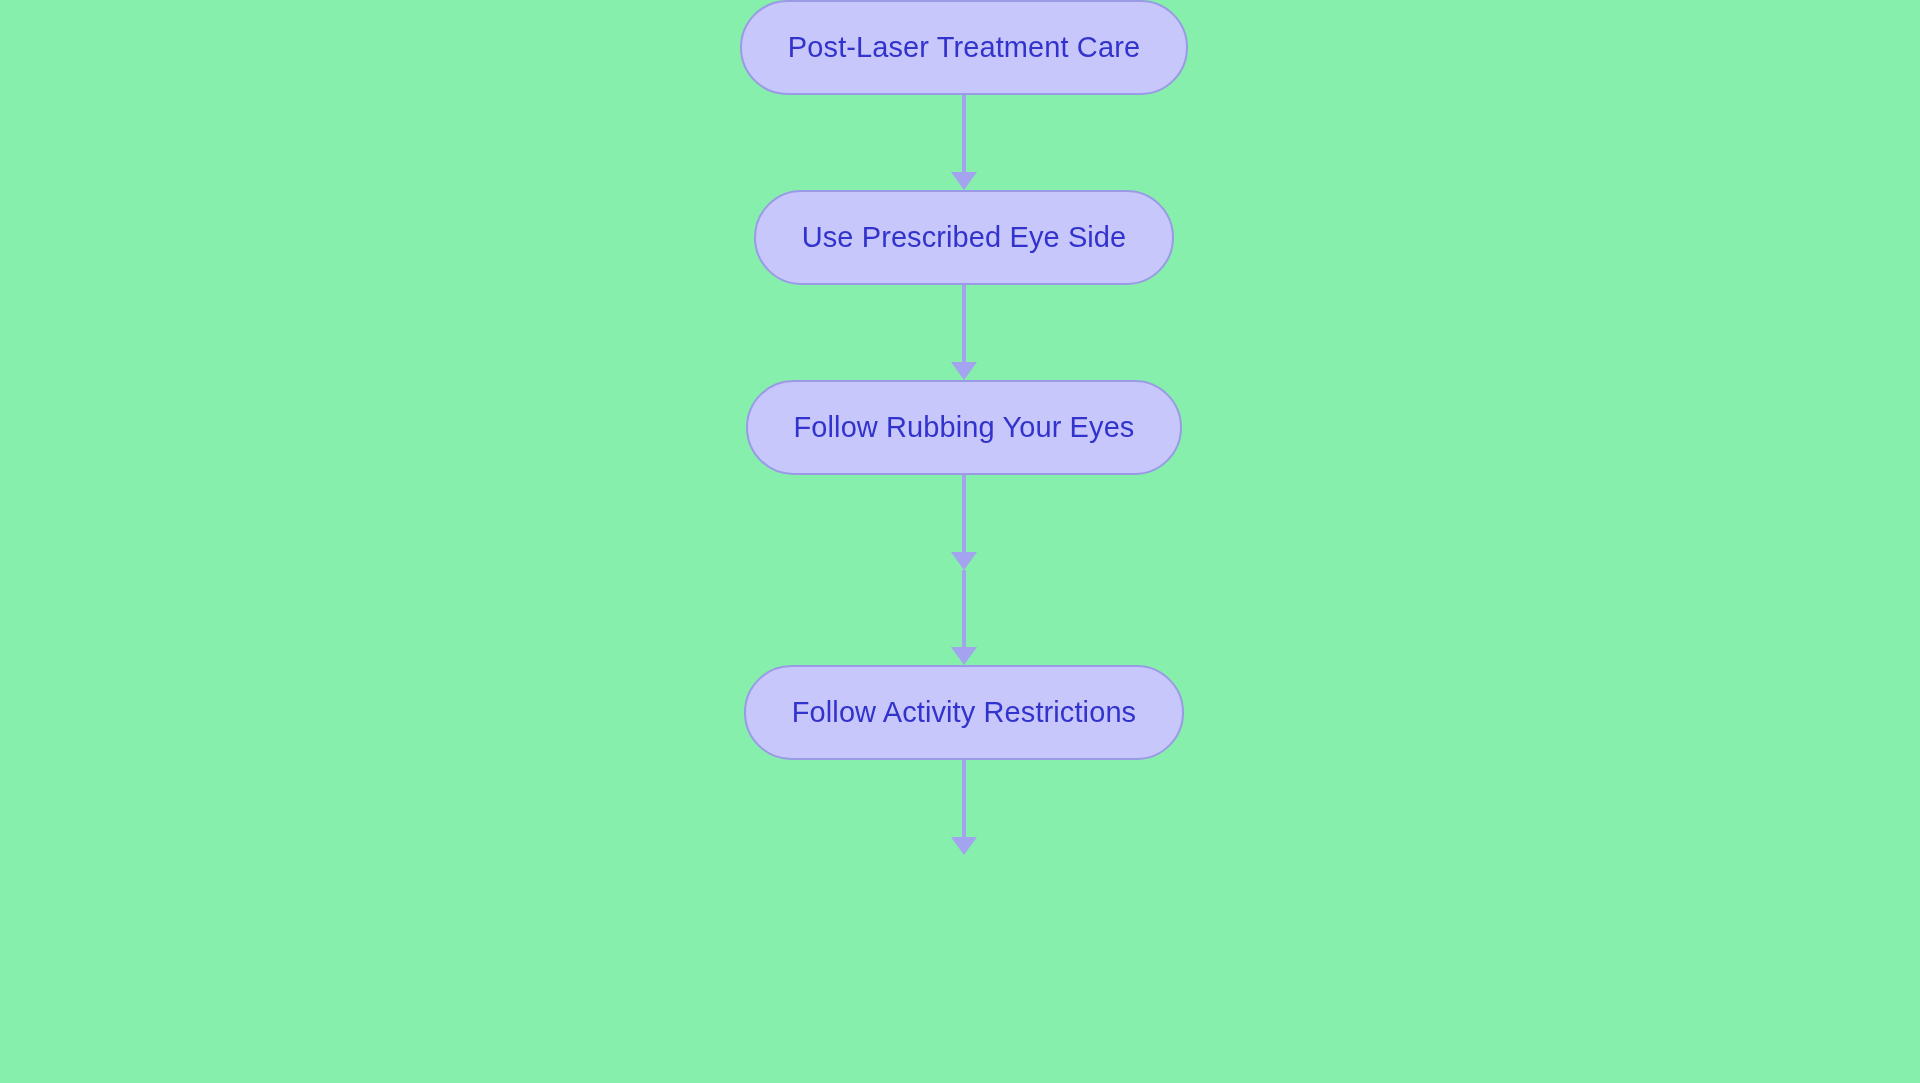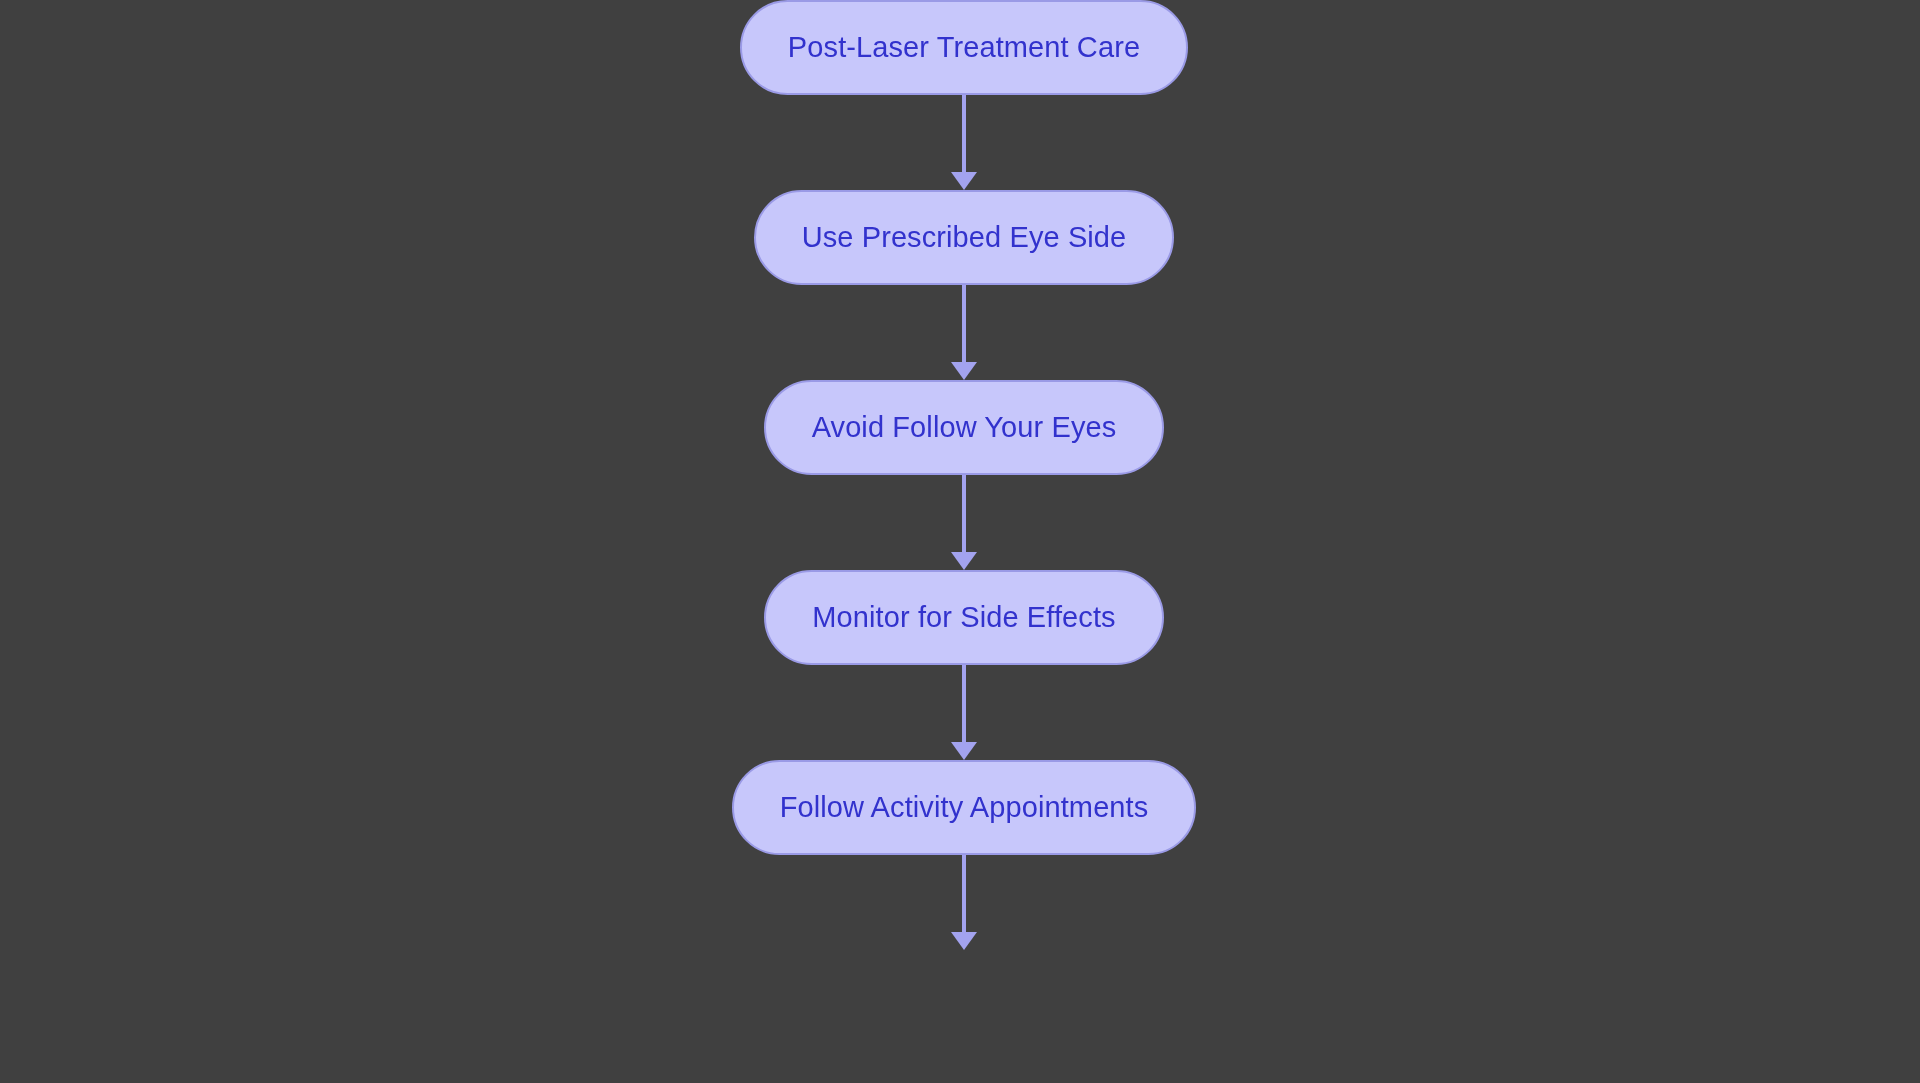--- a/index.html
+++ b/index.html
@@ -10,21 +10,21 @@
     height: 1083px;
     background: #ffffff;
     font-family: "Liberation Sans", "DejaVu Sans", sans-serif;
     overflow: hidden;
   }
 
   #flowchart-canvas {
     position: relative;
     width: 1920px;
     height: 1083px;
-    background: #404040;
+    background: #86efac;
   }
 
   #flow-column {
     position: absolute;
     left: 0;
     top: 0;
     width: 1920px;
     height: 1083px;
     display: flex;
     flex-direction: column;
@@ -99,39 +99,36 @@
     <div class="flow-node">
       <span class="flow-node-label">Use Prescribed Eye Side</span>
     </div>
 
     <div class="flow-connector">
       <div class="connector-line"></div>
       <div class="connector-arrowhead"></div>
     </div>
 
     <div class="flow-node">
-      <span class="flow-node-label">Avoid Follow Your Eyes</span>
+      <span class="flow-node-label">Follow Rubbing Your Eyes</span>
     </div>
 
     <div class="flow-connector">
       <div class="connector-line"></div>
       <div class="connector-arrowhead"></div>
     </div>
 
-    <div class="flow-node">
-      <span class="flow-node-label">Monitor for Side Effects</span>
-    </div>
 
     <div class="flow-connector">
       <div class="connector-line"></div>
       <div class="connector-arrowhead"></div>
     </div>
 
     <div class="flow-node">
-      <span class="flow-node-label">Follow Activity Appointments</span>
+      <span class="flow-node-label">Follow Activity Restrictions</span>
     </div>
 
     <div class="flow-connector">
       <div class="connector-line"></div>
       <div class="connector-arrowhead"></div>
     </div>
 
 
   </div>
 </div>

